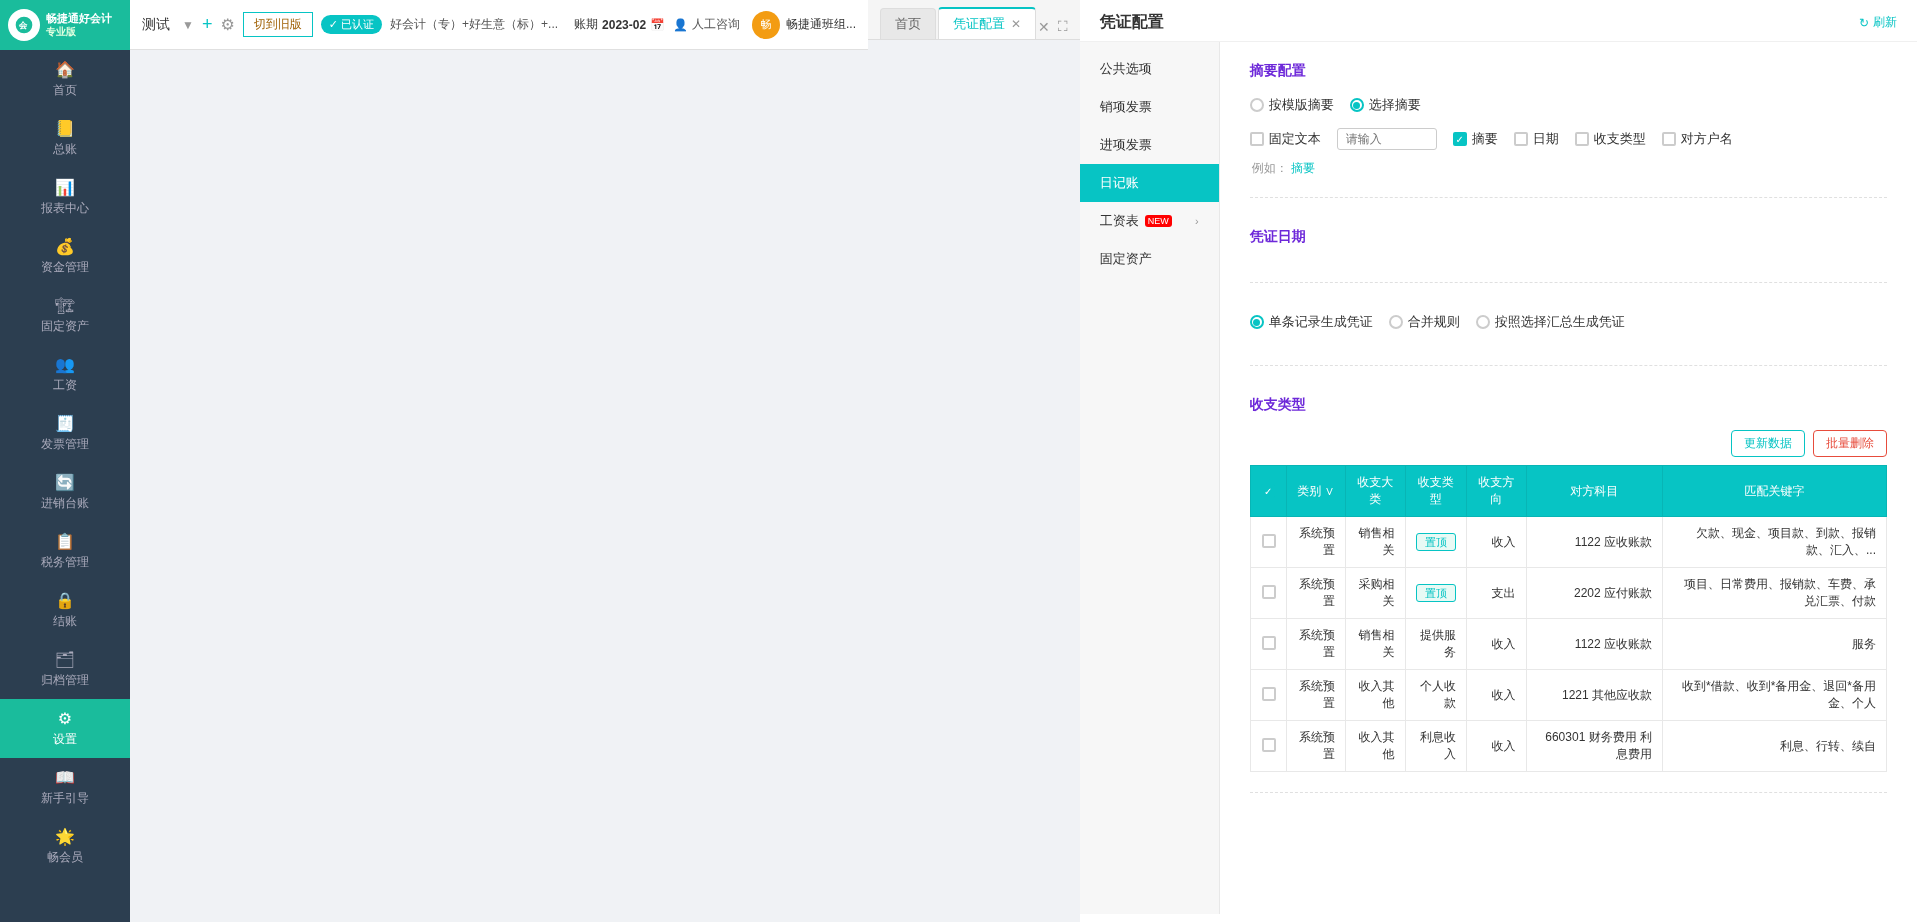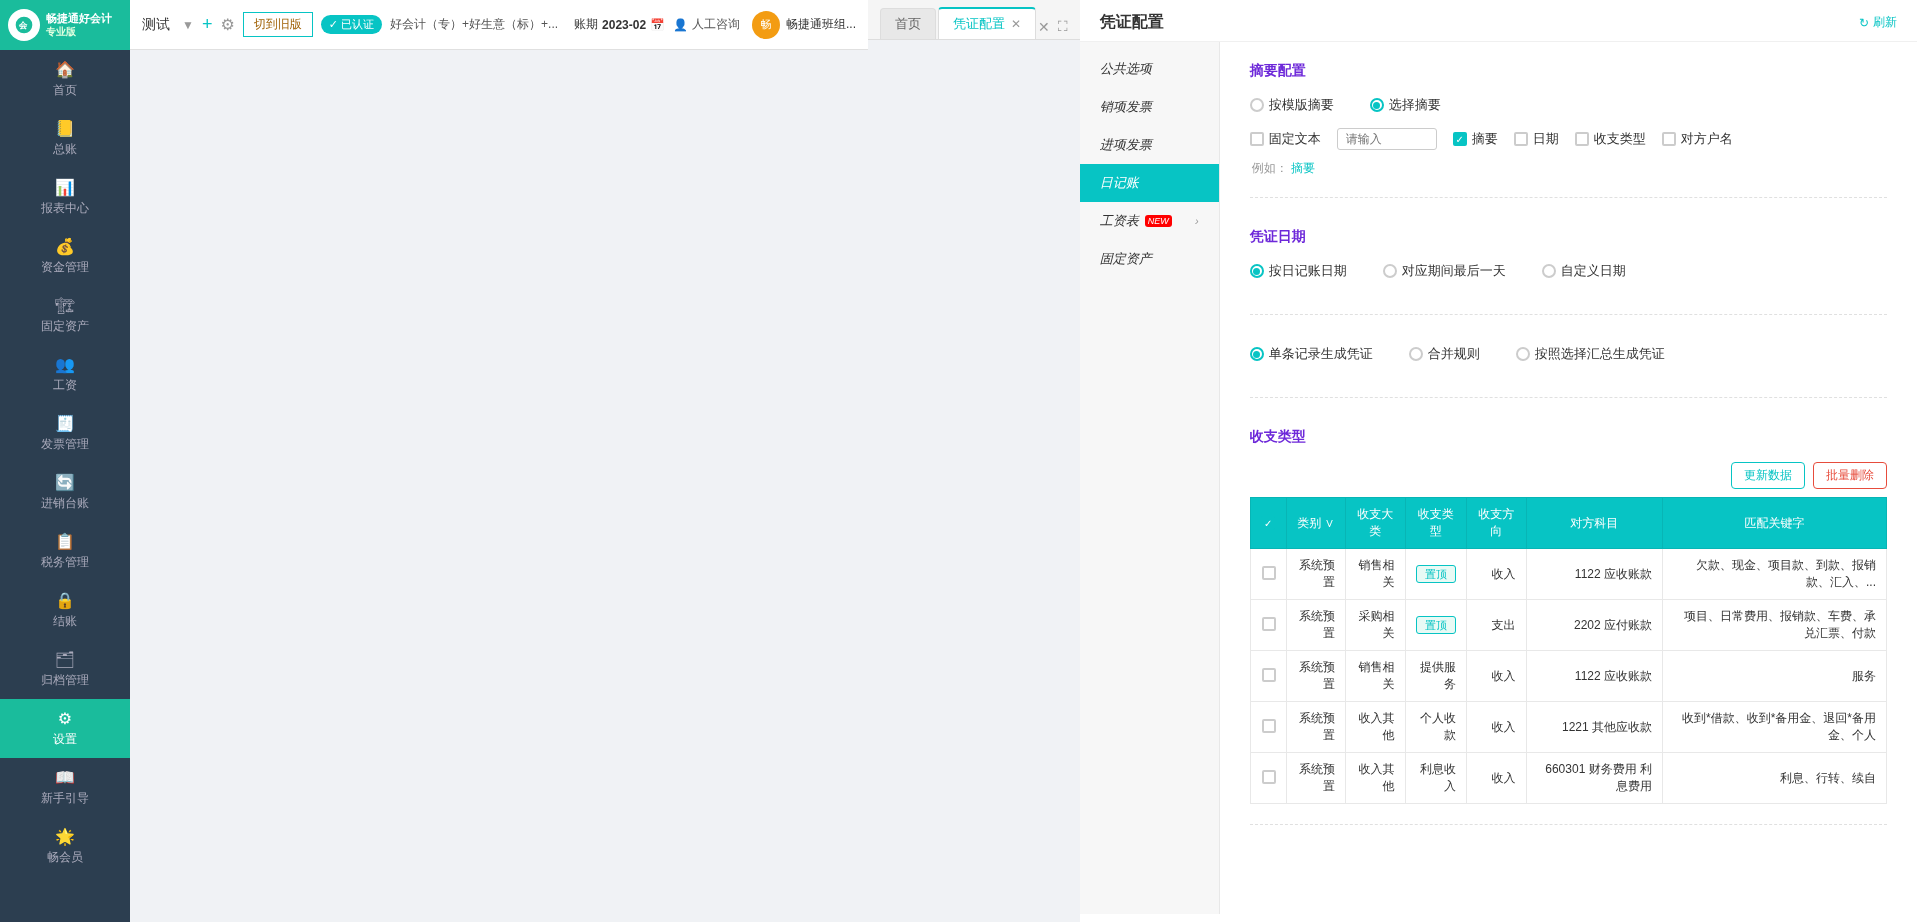--- a/index.html
+++ b/index.html
@@ -40,33 +40,33 @@
     .tab-close { font-size: 12px; color: #999; cursor: pointer; }
 
     
     .content { flex: 1; overflow-y: auto; background: #fff; }
     .content-header { display: flex; align-items: center; justify-content: space-between; padding: 12px 20px 8px; border-bottom: 1px solid #f0f0f0; }
     .page-title { font-size: 16px; font-weight: bold; color: #333; }
     .refresh-btn { color: #07c4c4; font-size: 12px; cursor: pointer; display: flex; align-items: center; gap: 4px; }
 
     
     .config-layout { display: flex; height: calc(100% - 50px); }
-    .config-sidebar { width: 140px; background: #f7f7f7; border-right: 1px solid #e8e8e8; flex-shrink: 0; padding-top: 8px; font-style: italic; }
+    .config-sidebar { width: 140px; background: #f7f7f7; border-right: 1px solid #e8e8e8; flex-shrink: 0; padding-top: 8px; }
     .config-sidebar-item { padding: 10px 20px; font-size: 13px; color: #333; cursor: pointer; display: flex; align-items: center; gap: 6px; }
     .config-sidebar-item.active { background: #07c4c4; color: #fff; }
     .new-badge { background: red; color: #fff; font-size: 9px; border-radius: 3px; padding: 1px 3px; }
     .config-sidebar-item .arrow { margin-left: auto; font-size: 11px; color: #999; }
     .config-content { flex: 1; padding: 20px 30px; overflow-y: auto; }
 
     
     .section { margin-bottom: 30px; border-bottom: 1px dashed #e0e0e0; padding-bottom: 20px; }
     .section-title { font-size: 14px; font-weight: bold; color: #6d28d9; margin-bottom: 16px; }
 
     
-    .radio-group { display: flex; align-items: center; gap: 36px; margin-bottom: 14px; }
+    .radio-group { display: flex; align-items: center; gap: 16px; margin-bottom: 14px; }
     .radio-item { display: flex; align-items: center; gap: 5px; font-size: 13px; cursor: pointer; }
     .radio-circle { width: 14px; height: 14px; border-radius: 50%; border: 2px solid #ccc; display: inline-flex; align-items: center; justify-content: center; }
     .radio-circle.checked { border-color: #07c4c4; }
     .radio-circle.checked::after { content: ''; width: 7px; height: 7px; border-radius: 50%; background: #07c4c4; display: block; }
 
     
     .checkbox-row { display: flex; align-items: center; gap: 16px; margin-bottom: 10px; }
     .checkbox-item { display: flex; align-items: center; gap: 5px; font-size: 13px; cursor: pointer; }
     .checkbox-box { width: 14px; height: 14px; border: 2px solid #ccc; border-radius: 2px; display: inline-flex; align-items: center; justify-content: center; }
     .checkbox-box.checked { background: #07c4c4; border-color: #07c4c4; color: #fff; font-size: 10px; }
@@ -276,34 +276,20 @@
             </label>
           </div>
           <div class="example-text">
             <span class="example-label">例如：</span>
             <span>摘要</span>
           </div>
         </div>
 
         <div class="section">
           <div class="section-title">凭证日期</div>
-          <div class="radio-group">
-            <label class="radio-item">
-              <span class="radio-circle checked"></span>
-              <span>按日记账日期</span>
-            </label>
-            <label class="radio-item">
-              <span class="radio-circle"></span>
-              <span>对应期间最后一天</span>
-            </label>
-            <label class="radio-item">
-              <span class="radio-circle"></span>
-              <span>自定义日期</span>
-            </label>
-          </div>
         </div>
 
         <div class="section">
           <div class="radio-group">
             <label class="radio-item">
               <span class="radio-circle checked"></span>
               <span>单条记录生成凭证</span>
             </label>
             <label class="radio-item">
               <span class="radio-circle"></span>

